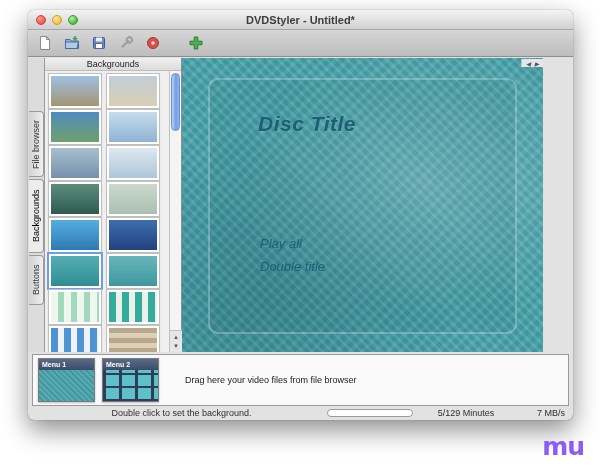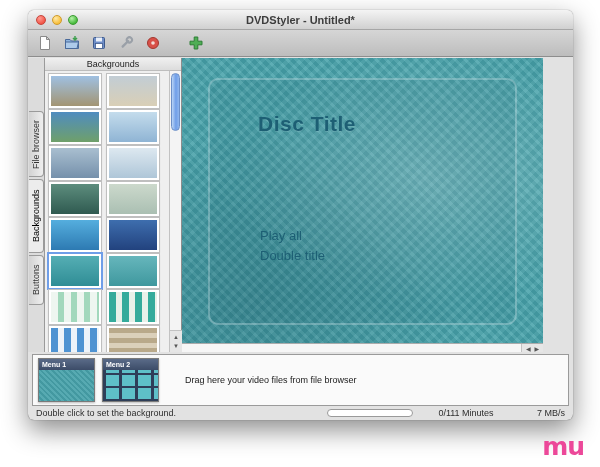--- a/index.html
+++ b/index.html
@@ -53,34 +53,34 @@
 
   .vscrollbar { position:absolute; right:0; top:13px; bottom:0; width:12px;
     background:#f4f4f4; border-left:1px solid #c2c2c2; }
   .vthumb { position:absolute; top:2px; left:1px; width:9px; height:58px; border-radius:5px;
     background:linear-gradient(90deg,#b9d4f6,#6f9ee8 55%,#8fb6ee); border:1px solid #6b8fc8; }
   .scroll-arrows { position:absolute; bottom:0; left:0; width:12px; height:22px;
     background:#e6e6e6; border-top:1px solid #c2c2c2; font-size:6px; color:#555;
     display:flex; flex-direction:column; align-items:center; justify-content:space-evenly; }
 
   
-  .canvas-wrap { flex:1; display:flex; flex-direction:column; position:relative; background:#fff; }
+  .canvas-wrap { flex:1; display:flex; flex-direction:row; position:relative; background:#fff;font-style:italic; }
   .canvas { position:relative; flex:1; overflow:hidden; background-color:#49a3ab;
     background-image:
       radial-gradient(ellipse at 68% 42%, rgba(255,255,255,0.20), rgba(255,255,255,0) 55%),
       radial-gradient(ellipse at 20% 85%, rgba(0,40,55,0.18), rgba(0,40,55,0) 50%),
       repeating-linear-gradient(45deg, rgba(255,255,255,0.07) 0 3px, rgba(0,30,40,0.06) 3px 7px),
       repeating-linear-gradient(-45deg, rgba(255,255,255,0.05) 0 4px, rgba(0,60,70,0.06) 4px 9px); }
   .safe-frame { position:absolute; left:26px; right:26px; top:20px; bottom:18px;
     border:2px solid rgba(225,245,248,0.30); border-radius:10px;
     background:rgba(0,45,55,0.05); }
   .disc-title { position:absolute; left:76px; top:54px; font-size:21px; font-weight:bold;
     color:#1d5f74; letter-spacing:0.5px; text-shadow:0 1px 1px rgba(255,255,255,0.12); }
   .menu-links { position:absolute; left:78px; top:170px; font-size:13px; color:#1d5f74; }
-  .menu-links div { margin-bottom:5px; cursor:pointer; }
+  .menu-links div { margin-bottom:5px; cursor:pointer;margin-top:8px; }
 
   .hscrollbar { height:9px; background:#f6f6f6; border-top:1px solid #ababab;
     position:relative; }
   .h-arrows { position:absolute; right:0; top:0; height:8px; width:22px; background:#e6e6e6;
     border-left:1px solid #c2c2c2; font-size:6px; color:#555;
     display:flex; align-items:center; justify-content:space-evenly; }
 
   
   .bottom-panel { position:absolute; left:4px; right:4px; top:344px; height:52px;
     background:#fafafa; border:1px solid #9a9a9a; display:flex; align-items:center; }
@@ -95,29 +95,29 @@
   .menu2-body { background-color:#2e3e58;
     background-image:
       repeating-linear-gradient(0deg, #2e3e58 0 2px, transparent 2px 13px),
       repeating-linear-gradient(90deg, #2e3e58 0 3px, #5ec0c8 3px 16px); }
   .drop-hint { margin-left:26px; font-size:9px; color:#1a1a1a; }
 
   
   .statusbar { position:absolute; left:0; right:0; bottom:0; height:14px;
     display:flex; align-items:center; font-size:9px; color:#2e2e2e; padding:0 8px;
     border-radius:0 0 6px 6px; }
-  .status-msg { flex:1; text-align:left; }
+  .status-msg { flex:1; text-align:center; }
   .progressbar { width:86px; height:8px; background:#fff; border:1px solid #9a9a9a;
     border-radius:4px; margin-right:10px; }
   .status-minutes { width:86px; text-align:center; }
   .status-speed { width:56px; text-align:right; }
 
   
   .watermark { position:absolute; right:16px; bottom:6px; font-size:25px; font-weight:bold;
-    color:#ec4899; letter-spacing:-1px; font-family:"DejaVu Sans", sans-serif; }
+    color:#8b5cf6; letter-spacing:-1px; font-family:"DejaVu Sans", sans-serif; }
 </style>
 </head>
 <body>
 
 <div class="stage">
   <div class="window">
 
     <div class="titlebar">
       <div class="traffic">
         <span class="tl red"></span>
@@ -266,19 +266,19 @@
           <div class="menu-thumb-label">Menu 2</div>
           <div class="menu-thumb-body menu2-body"></div>
         </div>
       </div>
       <div class="drop-hint">Drag here your video files from file browser</div>
     </div>
 
     <div class="statusbar">
       <span class="status-msg">Double click to set the background.</span>
       <span class="progressbar"></span>
-      <span class="status-minutes">0/111 Minutes</span>
+      <span class="status-minutes">5/129 Minutes</span>
       <span class="status-speed">7 MB/s</span>
     </div>
   </div>
 
   <div class="watermark">mu</div>
 </div>
 
 </body></html>

